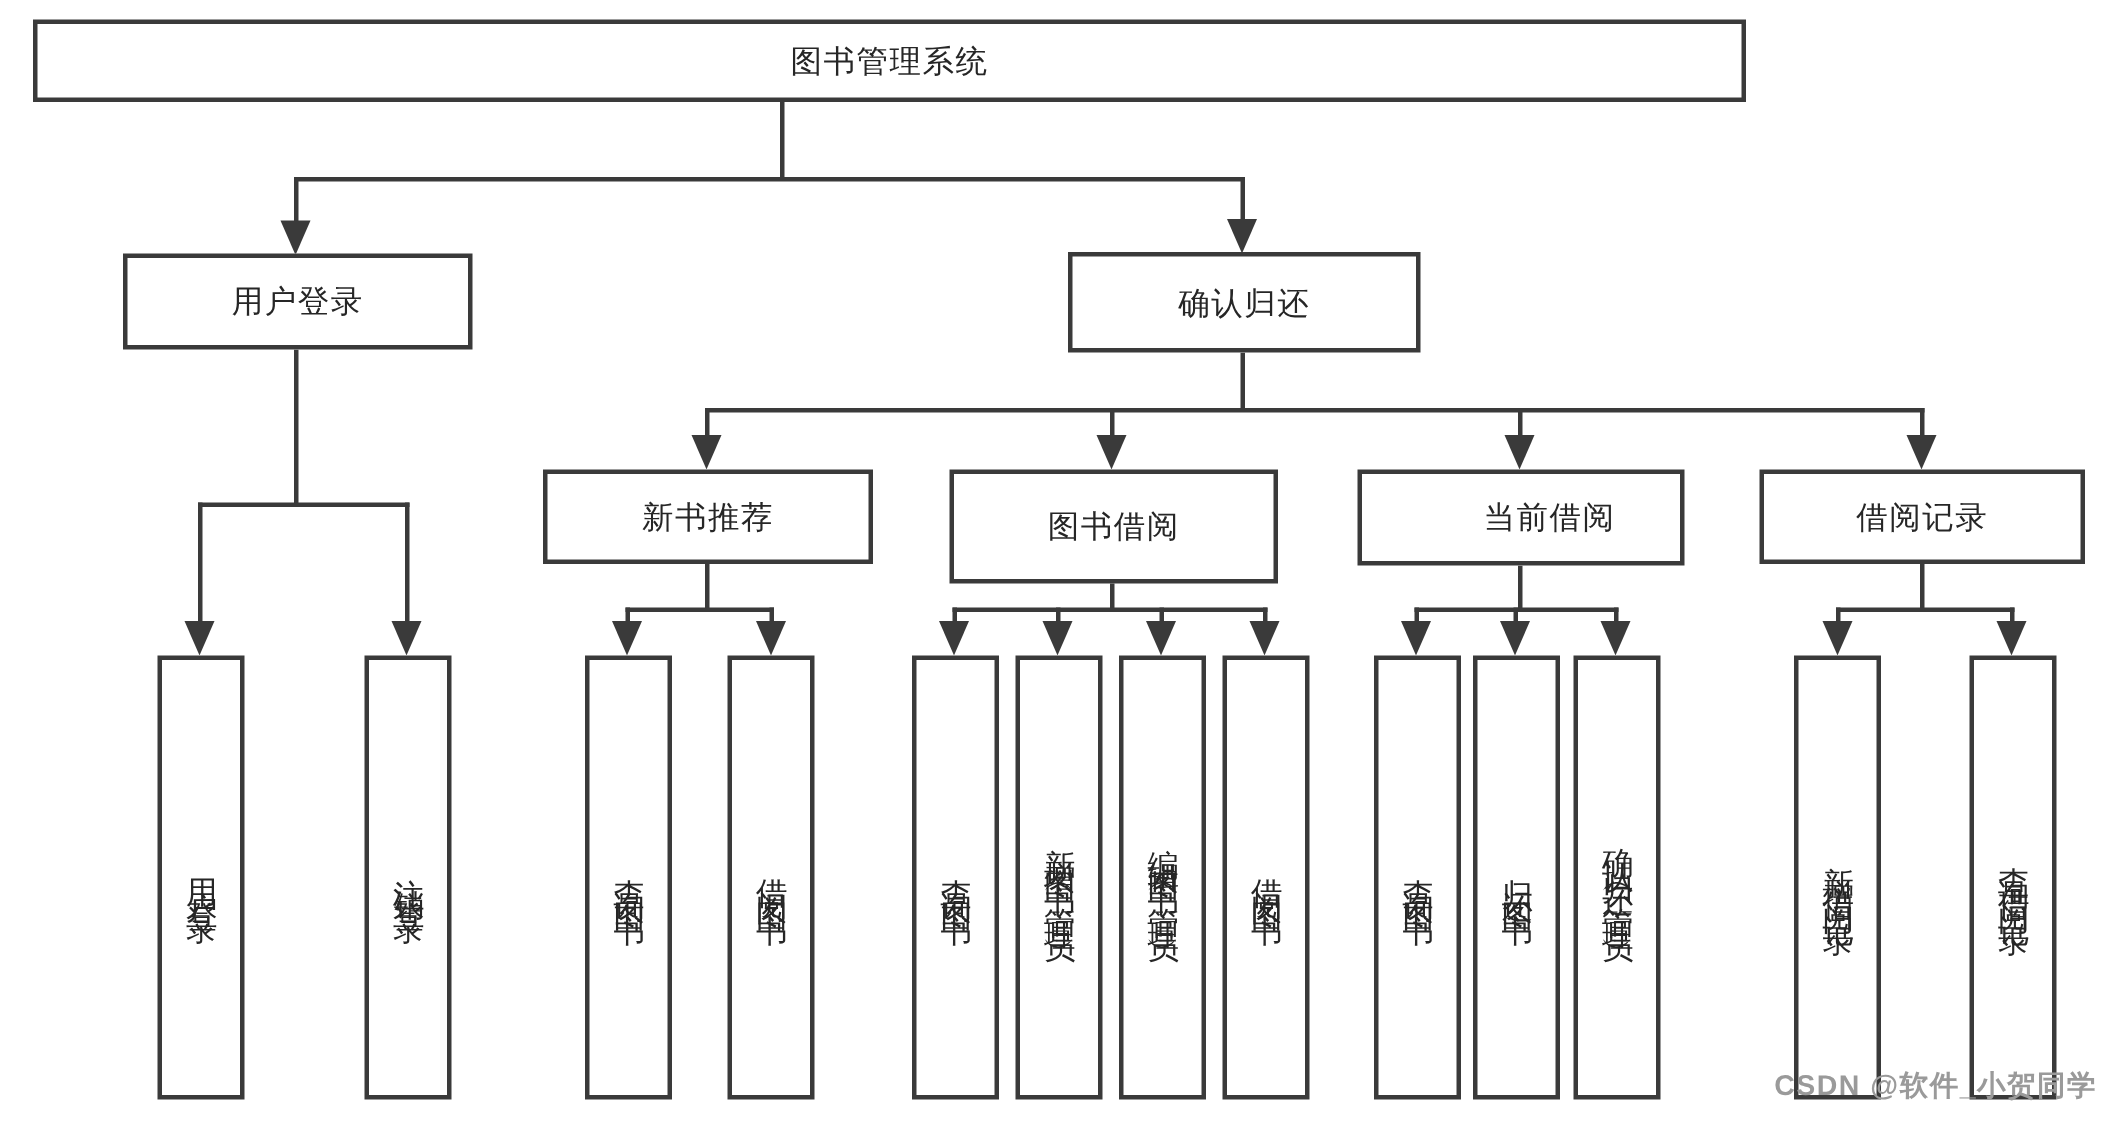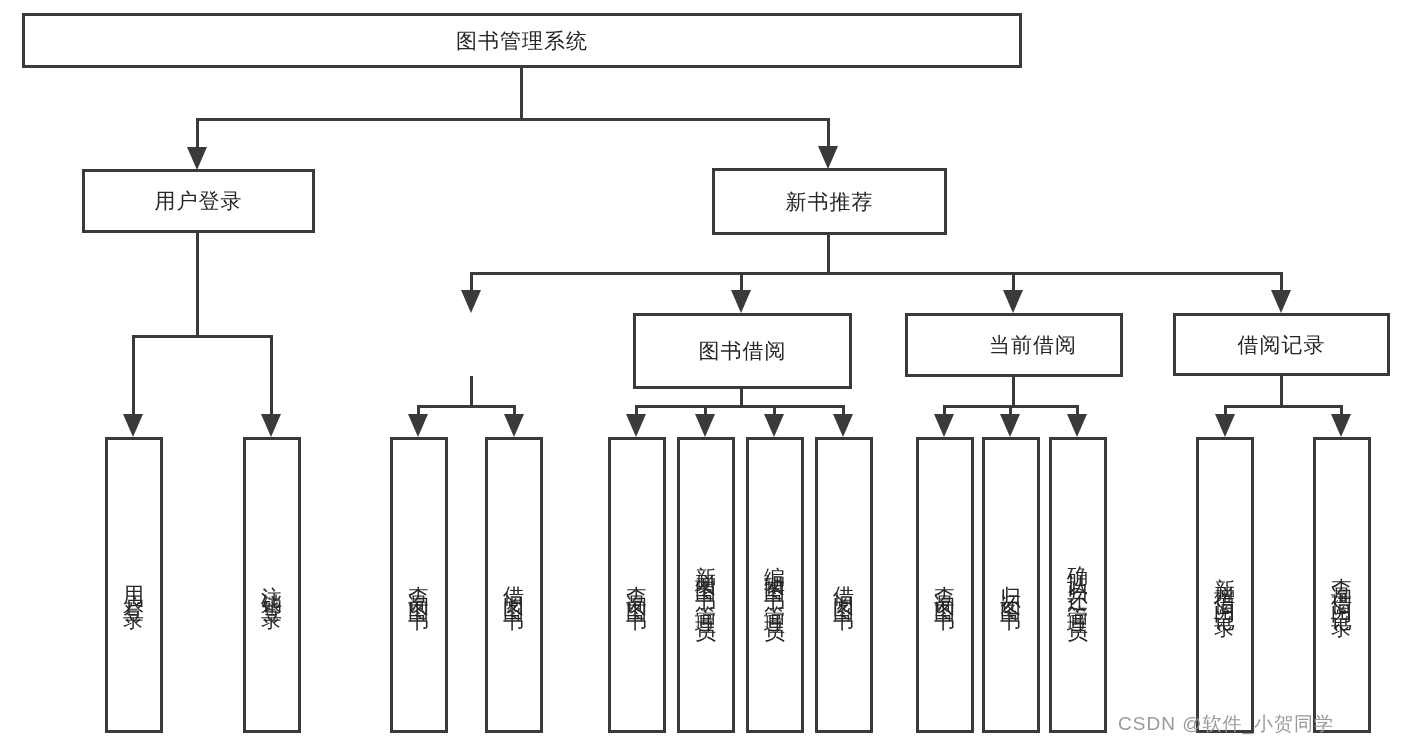--- a/index.html
+++ b/index.html
@@ -70,46 +70,50 @@
     width: 0;
     height: 0;
     border-left: 10px solid transparent;
     border-right: 10px solid transparent;
     border-top: 23px solid #3a3a3a;
     z-index: 1;
   }
   
   .watermark {
     position: absolute;
-    left: 1076px;
+    left: 1140px;
     top: 711px;
     width: 258px;
     text-align: right;
     font-size: 19px;
     color: #9a9a9a;
     letter-spacing: 1px;
     z-index: 3;
+    font-weight: bold;
   }
 </style>
 </head>
 <body>
 
 <div class="canvas">
 
-  <div class="hbox" style="left:22px; top:13px; width:1000px; height:55px;font-family:Liberation Mono, monospace;">
+  <div class="hbox" style="left:22px; top:13px; width:1142px; height:55px;font-family:Liberation Mono, monospace;">
     <span>图书管理系统</span>
   </div>
 
   <div class="hbox" style="left:82px; top:169px; width:233px; height:64px;">
     <span>用户登录</span>
   </div>
   <div class="hbox" style="left:712px; top:168px; width:235px; height:67px;">
+    <span>确认归还</span>
+  </div>
+
+  <div class="hbox" style="left:362px; top:313px; width:220px; height:63px;">
     <span>新书推荐</span>
   </div>
-
   <div class="hbox" style="left:633px; top:313px; width:219px; height:76px;">
     <span>图书借阅</span>
   </div>
   <div class="hbox" style="left:905px; top:313px; width:218px; height:64px;padding-left:38px;">
     <span>当前借阅</span>
   </div>
   <div class="hbox" style="left:1173px; top:313px; width:217px; height:63px;">
     <span>借阅记录</span>
   </div>
 

